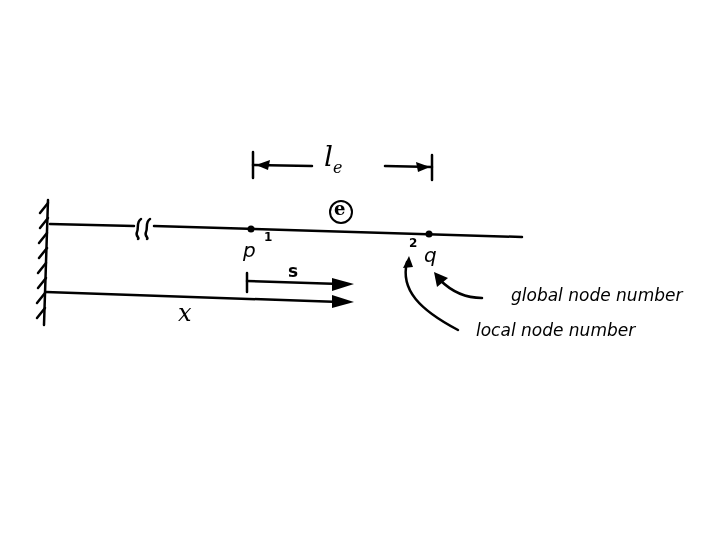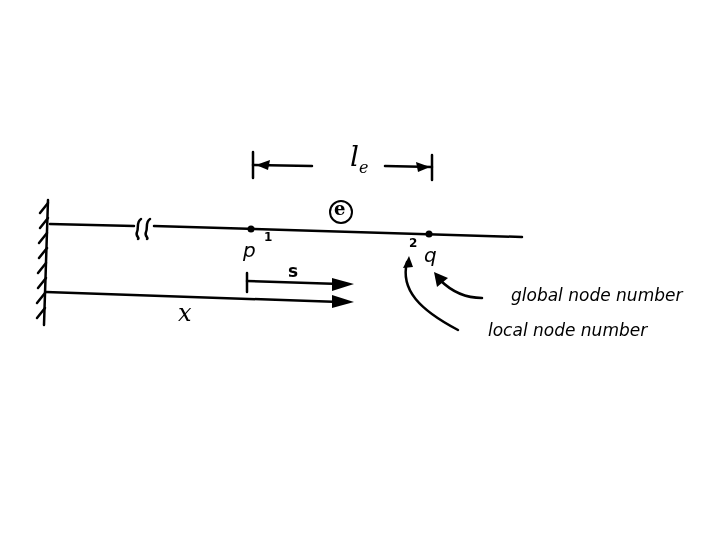--- a/index.html
+++ b/index.html
@@ -63,29 +63,29 @@
     <polygon points="354,284 332,278 332,291"></polygon>
     <polygon points="354,302 332,295 332,308"></polygon>
     <polygon points="409,256 403,268 413,267"></polygon>
     <polygon points="434,272 437,287 448,278"></polygon>
 
     <circle cx="251" cy="229" r="3.5"></circle>
     <circle cx="429" cy="234" r="3.5"></circle>
   </g>
 </svg>
 
-<div class="lbl" style="left:350px; top:140px; font-size:28px;">
+<div class="lbl" style="left:324px; top:140px; font-size:28px;">
   <span>l</span><sub style="font-size:16px;">e</sub>
 </div>
 
 <div class="lbl" style="left:334px; top:198px; font-size:18px; font-weight:bold; font-style:normal;">e</div>
 
 <div class="lbl hand" style="left:243px; top:238px; font-size:20px;">p</div>
 <div class="lbl hand" style="left:264px; top:230px; font-size:12px; font-weight:bold; font-style:normal;">1</div>
 
 <div class="lbl hand" style="left:409px; top:236px; font-size:12px; font-weight:bold; font-style:normal;">2</div>
 <div class="lbl hand" style="left:424px; top:243px; font-size:20px;">q</div>
 
 <div class="lbl hand" style="left:288px; top:261px; font-size:17px; font-weight:bold; font-style:normal;">s</div>
 <div class="lbl" style="left:178px; top:299px; font-size:24px;">x</div>
 
 <div class="lbl hand" style="left:511px; top:285px; font-size:17px;">global node number</div>
-<div class="lbl hand" style="left:476px; top:320px; font-size:17px;margin-left:12px;">local node number</div>
+<div class="lbl hand" style="left:476px; top:320px; font-size:17px;">local node number</div>
 
 </body></html>

